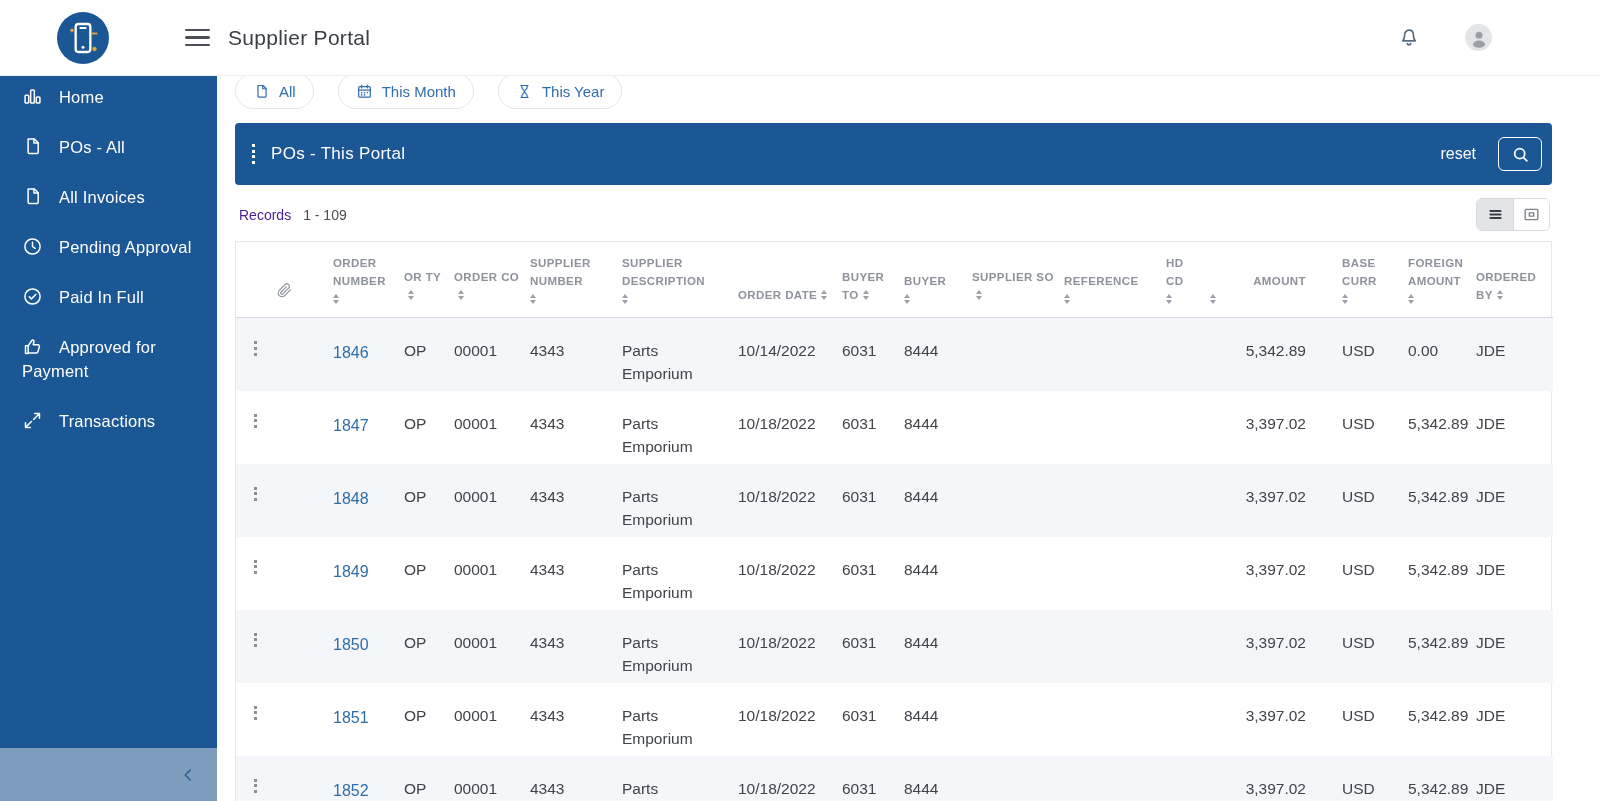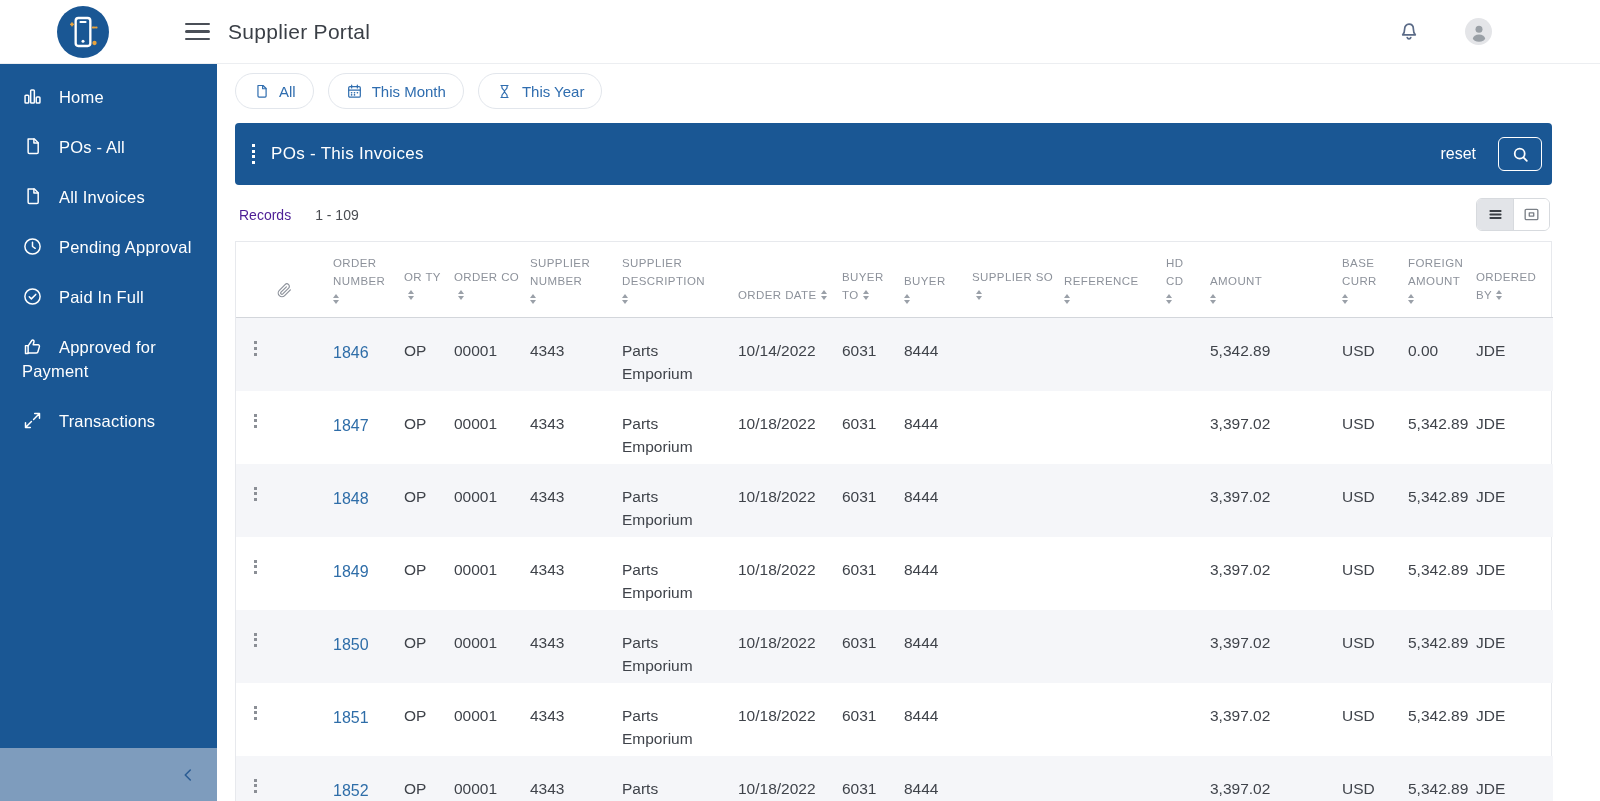--- a/index.html
+++ b/index.html
@@ -11,21 +11,21 @@
     --zebra:#f5f6f9;
     --border:#e7e9ed;
   }
   *{box-sizing:border-box;margin:0;padding:0}
   html,body{width:1600px;height:801px;overflow:hidden;background:#fff;
     font-family:"Liberation Sans", sans-serif;color:var(--txt);}
   .ic{display:inline-flex;width:20px;height:20px;flex:none}
   .ic svg{width:100%;height:100%;stroke:currentColor;fill:none;stroke-width:1.7;stroke-linecap:round;stroke-linejoin:round}
 
   
-  .topbar{position:absolute;top:0;left:0;right:0;height:64px;background:#fff;
+  .topbar{position:absolute;top:0;left:0;right:0;height:76px;background:#fff;
     border-bottom:1px solid #eceef1;display:flex;align-items:center;z-index:5}
   .logo{width:52px;height:52px;border-radius:50%;background:var(--blue);margin-left:57px;
     display:flex;align-items:center;justify-content:center}
   .logo .ic{width:40px;height:40px;color:#fff}
   .hamburger{margin-left:76px;width:25px;display:flex;flex-direction:column;gap:5px;cursor:pointer}
   .hamburger i{height:2.4px;background:#4a4f57;border-radius:2px;display:block}
   .app-title{margin-left:18px;font-size:21px;font-weight:500;color:#3a3f46;letter-spacing:.3px}
   .top-right{margin-left:auto;display:flex;align-items:center;gap:44px;margin-right:108px}
   .bell{width:24px;height:24px;color:#5b6b87;cursor:pointer}
   .avatar{width:27px;height:27px;border-radius:50%;background:#e4e5e8;display:flex;
@@ -39,73 +39,73 @@
     letter-spacing:.2px;cursor:pointer}
   .side-item .ic{width:21px;height:21px;vertical-align:-4px;margin-right:16px;color:#fff}
   .side-foot{position:absolute;left:0;right:0;bottom:0;height:53px;background:#7e9cbd;
     display:flex;align-items:center;justify-content:flex-end;padding-right:18px;cursor:pointer}
   .side-foot .ic{width:22px;height:22px;color:#2b5d94;stroke-width:2.6}
 
   
   .main{position:absolute;top:60px;left:217px;right:0;bottom:0;background:#fff;
     padding:13px 48px 0 18px;overflow:hidden}
 
-  .chips{display:flex;gap:14px}
+  .chips{display:flex;gap:24px}
   .chip{display:flex;align-items:center;gap:9px;height:36px;padding:0 17px;border-radius:18px;
     background:#fff;border:1px solid #e2e6ec;color:var(--chip);font-size:15px;cursor:pointer;
     font-family:"Liberation Sans",sans-serif}
   .chip .ic{width:17px;height:17px}
   .chip.selected{background:var(--blue);border-color:var(--blue);color:#fff}
 
   .panel-bar{margin-top:14px;height:62px;background:var(--blue);border-radius:4px;
     display:flex;align-items:center;color:#fff;padding:0 10px 0 13px}
   .drag{display:flex;flex-direction:column;gap:2.5px;cursor:grab;padding:4px}
   .drag i{width:3px;height:3px;background:#fff;display:block}
   .panel-title{margin-left:12px;font-size:17px;letter-spacing:.3px}
   .reset{margin-left:auto;font-size:16px;cursor:pointer}
   .search-btn{margin-left:22px;width:44px;height:34px;border:1.6px solid #fff;border-radius:6px;
     background:transparent;display:flex;align-items:center;justify-content:center;cursor:pointer;color:#fff}
   .search-btn .ic{width:19px;height:19px}
   .search-btn .ic svg{stroke-width:2.2}
 
   .records-row{display:flex;align-items:center;margin:13px 2px 10px 4px}
   .rec-label{font-size:14px;color:#4c1d95}
-  .rec-range{font-size:14px;color:#4a4d52;margin-left:24px}
+  .rec-range{font-size:14px;color:#4a4d52;margin-left:12px}
   .vtoggle{margin-left:auto;display:flex;border:1px solid #d7dade;border-radius:6px;overflow:hidden}
   .vbtn{width:36px;height:31px;display:flex;align-items:center;justify-content:center;
     background:#fff;color:#7b8087;cursor:pointer;border:none}
   .vbtn + .vbtn{border-left:1px solid #d7dade}
   .vbtn.active{background:#e2e4e8;color:#3c4046}
   .vbtn .ic{width:19px;height:19px}
   .vbtn.active .ic svg{stroke-width:2.6}
 
   .grid-wrap{border:1px solid var(--border);border-bottom:none}
   table{border-collapse:collapse;table-layout:fixed;width:1315px}
   th,td{text-align:left;padding:0 8px 0 0;overflow:hidden}
   thead th{vertical-align:bottom;padding-bottom:13px;padding-top:12px;color:var(--hdr);
-    font-size:11.5px;font-weight:400;letter-spacing:.4px;line-height:18px;
+    font-size:11.5px;font-weight:700;letter-spacing:.4px;line-height:18px;
     border-bottom:1px solid #d3d6db;cursor:pointer}
   thead th.col-clip{color:#8d929b;cursor:default}
   th.col-clip .ic{width:17px;height:17px}
   tbody tr{height:73px}
   tbody tr:nth-child(odd){background:var(--zebra)}
   td{vertical-align:top;padding-top:21px;font-size:15.5px;line-height:23px;color:var(--txt)}
 
   .sort{display:inline-block;vertical-align:-1px;margin-left:4px}
   .sort i{display:block;width:0;height:0;border-left:3.6px solid transparent;border-right:3.6px solid transparent}
   .sort .up{border-bottom:4.2px solid #9aa0a8;margin-bottom:2.4px}
   .sort .down{border-top:4.2px solid #9aa0a8}
   th.col-order_number .sort,th.col-supplier_number .sort,th.col-supplier_description .sort,
   th.col-buyer .sort,th.col-reference .sort,th.col-hd_cd .sort,th.col-amount .sort,
   th.col-base_curr .sort,th.col-foreign_amount .sort{display:block;margin:4px 0 0 0}
 
   .col-kebab{padding-left:12px}
   .col-clip{padding-left:10px}
   .col-order_number{padding-left:15px}
-  .col-amount{padding-right:12px}
+  .col-amount{text-align:right;padding-right:12px}
   .col-base_curr{padding-left:24px}
   .col-foreign_amount{padding-left:28px}
   .col-ordered_by{padding-right:4px}
 
   .kebab{display:flex;flex-direction:column;gap:2.6px;align-items:center;width:14px;
     cursor:pointer;margin-top:2px}
   .kebab i{width:3px;height:3px;background:#8b8f96;display:block}
   td.col-order_number a{color:var(--link);text-decoration:none;font-size:16px;display:inline-block;margin-top:2px;cursor:pointer}
 </style>
 </head>
@@ -234,21 +234,21 @@
       </button>
     </div>
 
   <div class="panel-bar">
     <div class="drag">
         <i></i>
         <i></i>
         <i></i>
         <i></i>
       </div>
-    <div class="panel-title">POs - This Invoices</div>
+    <div class="panel-title">POs - This Portal</div>
     <div class="reset">reset</div>
     <button class="search-btn">
       <span class="ic">
           <svg viewBox="0 0 24 24">
             <circle cx="11" cy="11" r="6.3"></circle>
             <path d="M15.6 15.6L20 20"></path>
           </svg>
         </span>
     </button>
   </div>

